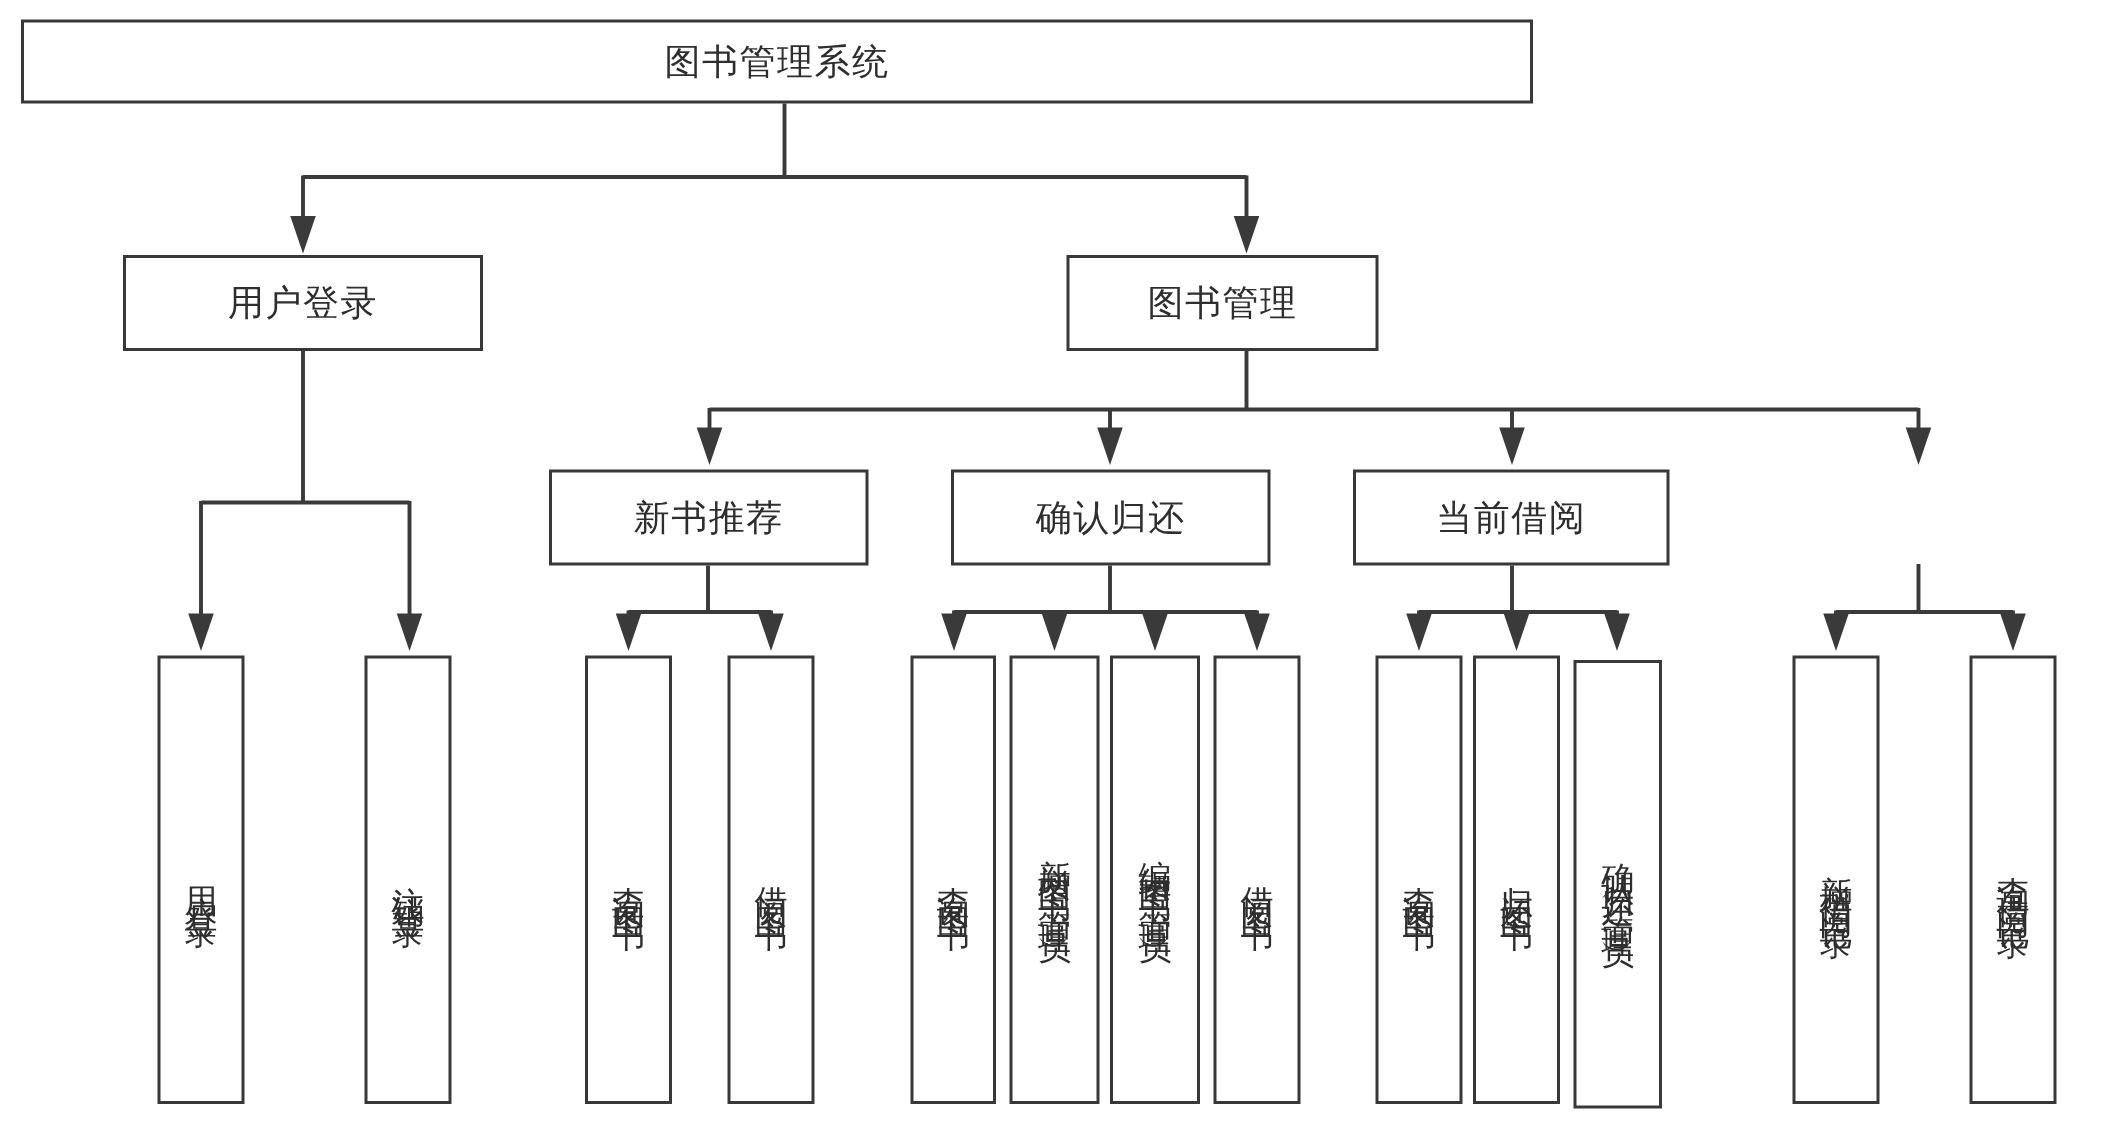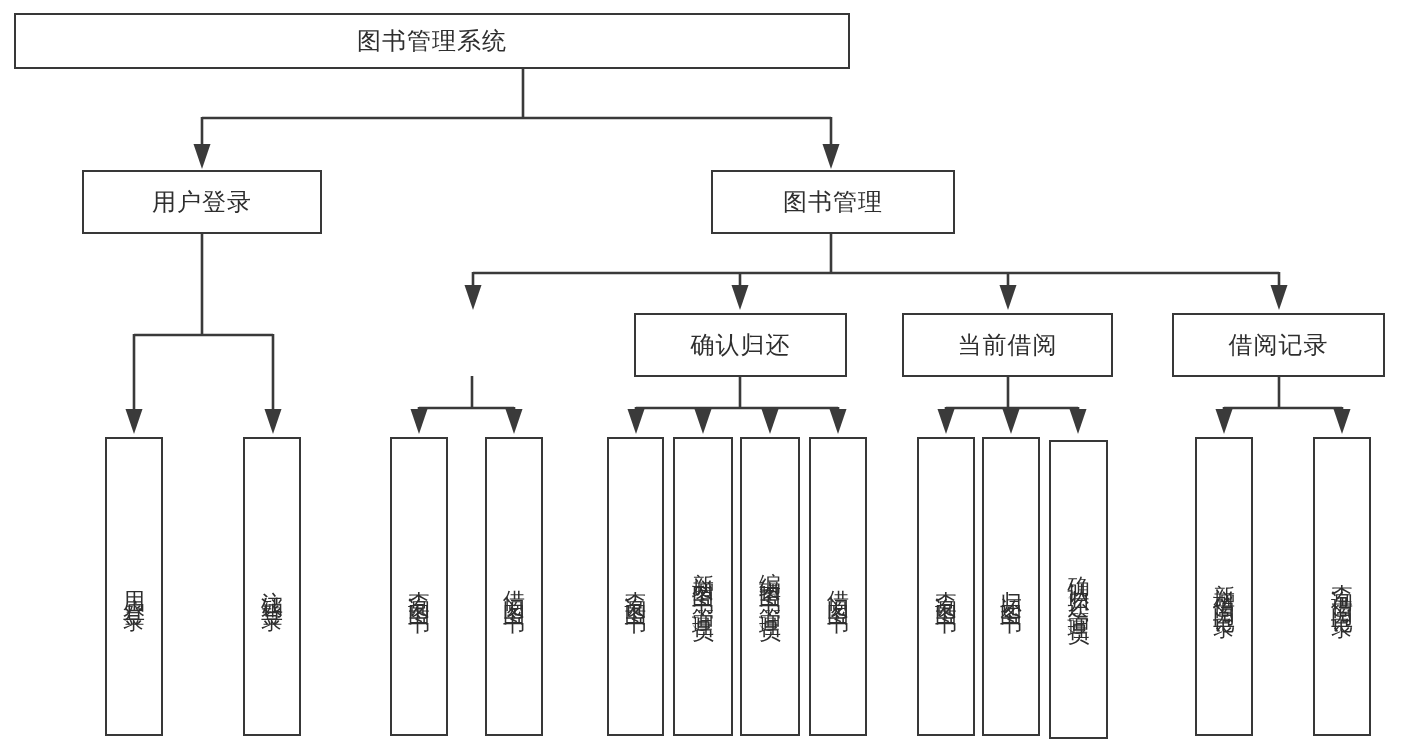--- a/index.html
+++ b/index.html
@@ -92,39 +92,39 @@
       <polygon points="761.5,409 778.5,409 770,434"></polygon>
       <polygon points="829.5,409 846.5,409 838,434"></polygon>
       <polygon points="937.5,409 954.5,409 946,434"></polygon>
       <polygon points="1002.5,409 1019.5,409 1011,434"></polygon>
       <polygon points="1069.5,409 1086.5,409 1078,434"></polygon>
       <polygon points="1215.5,409 1232.5,409 1224,434"></polygon>
       <polygon points="1333.5,409 1350.5,409 1342,434"></polygon>
     </g>
   </svg>
 
-  <div class="node node-h" style="left:14px;top:13px;width:836px;height:56px;">
+  <div class="node node-h" style="left:14px;top:13px;width:1008px;height:56px;">
     <span>图书管理系统</span>
   </div>
 
   <div class="node node-h" style="left:82px;top:170px;width:240px;height:64px;">
     <span>用户登录</span>
   </div>
-  <div class="node node-h" style="left:711px;top:170px;width:244px;height:64px;">
+  <div class="node node-h" style="left:711px;top:170px;width:208px;height:64px;">
     <span>图书管理</span>
   </div>
 
+  <div class="node node-h" style="left:366px;top:313px;width:213px;height:64px;">
+    <span>新书推荐</span>
+  </div>
   <div class="node node-h" style="left:634px;top:313px;width:213px;height:64px;">
     <span>确认归还</span>
   </div>
   <div class="node node-h" style="left:902px;top:313px;width:211px;height:64px;">
     <span>当前借阅</span>
-  </div>
-  <div class="node node-h" style="left:1172px;top:313px;width:213px;height:64px;">
-    <span>借阅记录</span>
   </div>
 
   <div class="node node-v" style="left:105px;top:437px;width:58px;height:299px;">
     <span class="vtext">用户登录</span>
   </div>
   <div class="node node-v" style="left:243px;top:437px;width:58px;height:299px;">
     <span class="vtext">注销登录</span>
   </div>
 
   <div class="node node-v" style="left:390px;top:437px;width:58px;height:299px;">

